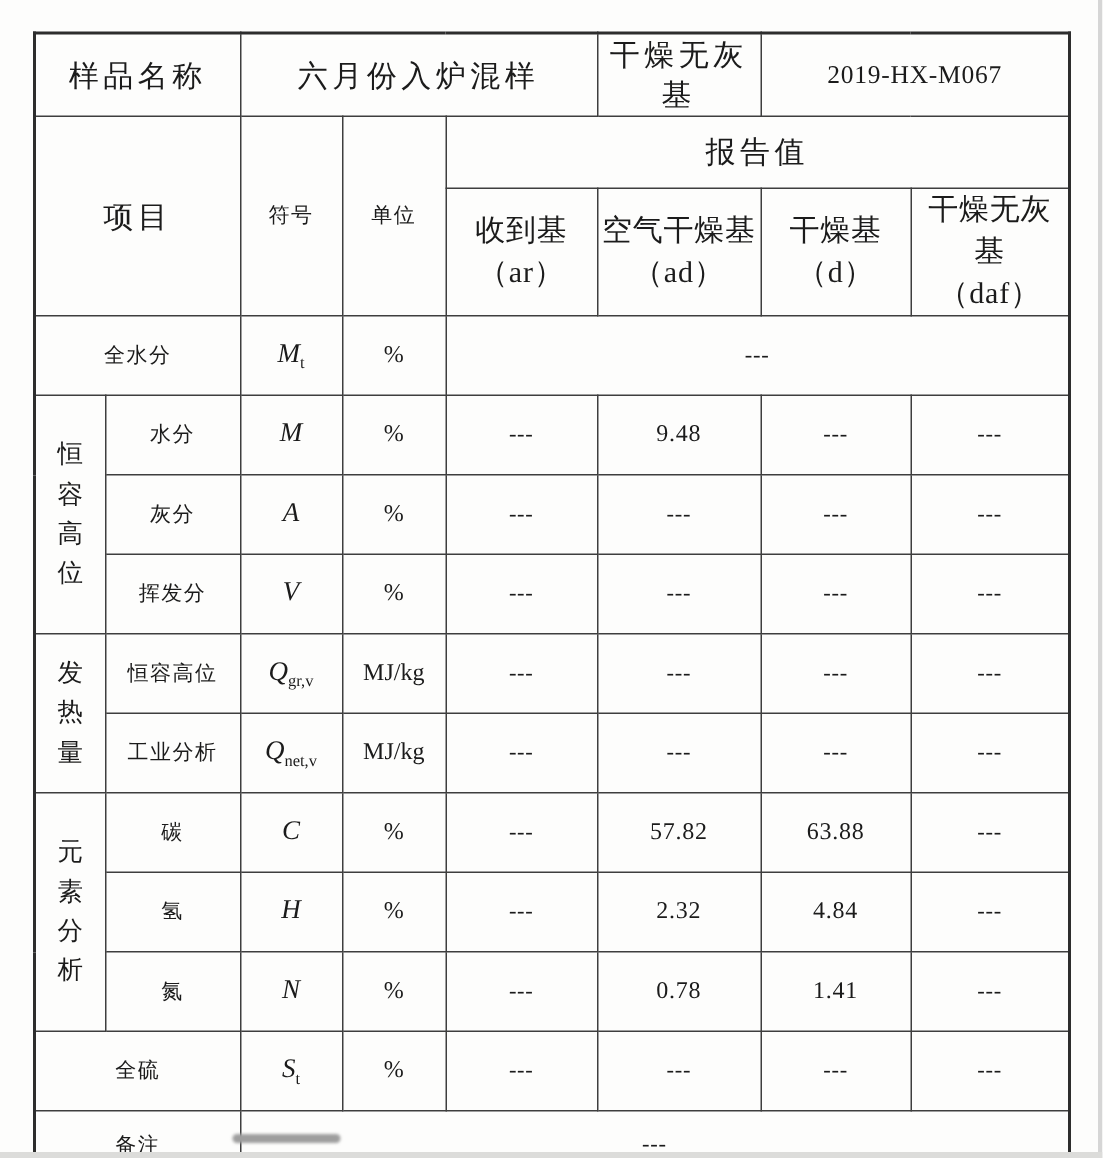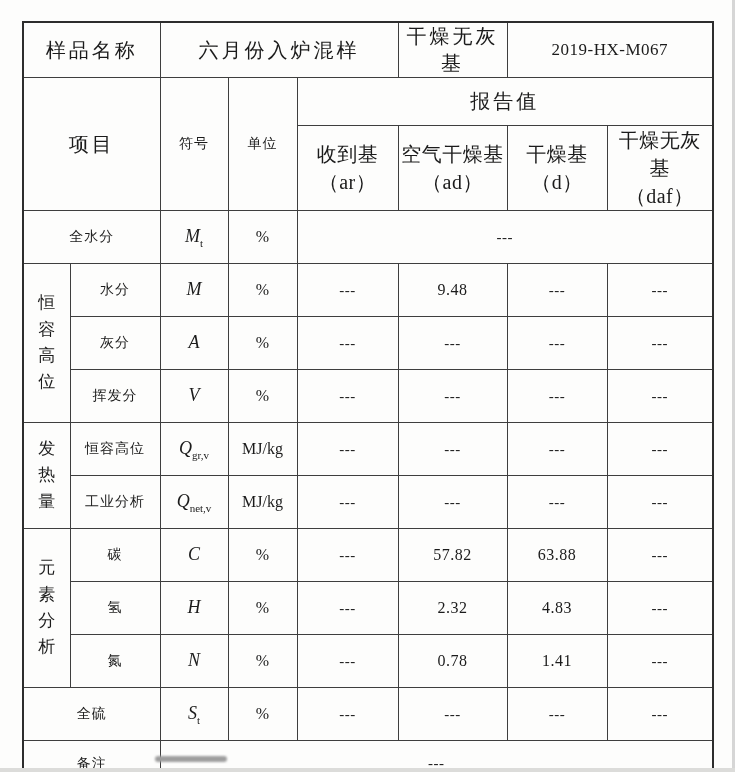--- a/index.html
+++ b/index.html
@@ -218,21 +218,21 @@
       <td class="dash">---</td>
     </tr>
     <tr class="r-data">
       <td class="cn">氢</td>
       <td>
         <span class="sym"><i>H</i><sub></sub></span>
       </td>
       <td class="unit">%</td>
       <td class="dash">---</td>
       <td class="num">2.32</td>
-      <td class="num">4.83</td>
+      <td class="num">4.84</td>
       <td class="dash">---</td>
     </tr>
     <tr class="r-data">
       <td class="cn">氮</td>
       <td>
         <span class="sym"><i>N</i><sub></sub></span>
       </td>
       <td class="unit">%</td>
       <td class="dash">---</td>
       <td class="num">0.78</td>

